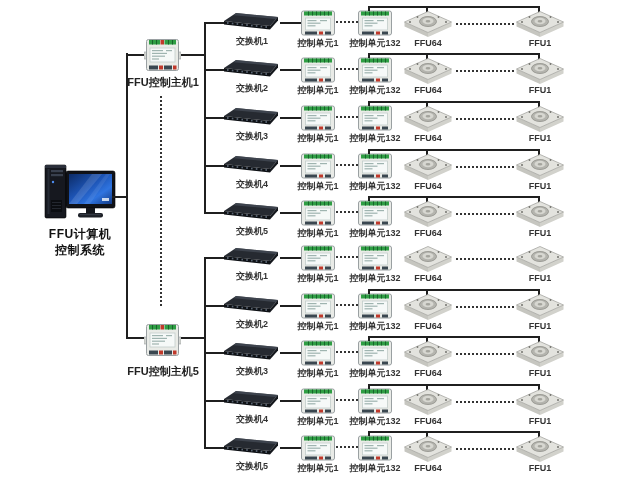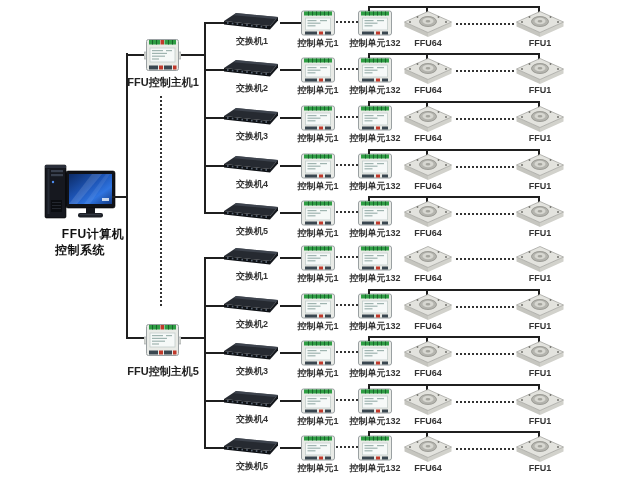--- a/index.html
+++ b/index.html
@@ -43,21 +43,21 @@
     <rect x="8" y="48" width="9" height="1" fill="#23272f"></rect>
     <rect x="22" y="11" width="49" height="37" rx="2" fill="#101218" stroke="#000000" stroke-width="0.6"></rect>
     <rect x="25" y="14" width="43" height="30" fill="url(#scrGrad)"></rect>
     <polygon points="25,44 48,14 58,14 33,44" fill="#ffffff" opacity="0.12"></polygon>
     <polygon points="40,44 62,14 66,14 46,44" fill="#ffffff" opacity="0.08"></polygon>
     <rect x="58" y="38" width="7" height="3" fill="#e8eef8" opacity="0.85"></rect>
     <rect x="42" y="48" width="9" height="5" fill="#14161c"></rect>
     <rect x="34" y="53" width="25" height="4.5" rx="2" fill="#1d2027"></rect>
     <rect x="36" y="54" width="21" height="1.2" fill="#3a3f4a" opacity="0.8"></rect>
   </svg></div>
-    <div class="lbl comp" style="left: 93px; top: 226px;">FFU计算机</div>
+    <div class="lbl comp" style="left: 80px; top: 226px;">FFU计算机</div>
     <div class="lbl comp" style="left: 80px; top: 242px;">控制系统</div>
     <div class="ln" style="left: 112px; top: 196px; width: 16px; height: 2px;"></div>
     <div class="ln" style="left: 126px; top: 53px; width: 2px; height: 286px;"></div>
     <div class="dot-v" style="left: 160px; top: 96px; height: 210px;"></div>
     <div class="ln" style="left: 126px; top: 54px; width: 20px; height: 2px;"></div>
     <div class="dev" style="left: 144px; top: 37px;"><svg width="37" height="36" viewBox="0 0 37 36" xmlns="http://www.w3.org/2000/svg">
     <rect x="0" y="15" width="3" height="7" fill="#d4d6d2" stroke="#9aa0a2" stroke-width="0.6"></rect>
     <rect x="34" y="15" width="3" height="7" fill="#d4d6d2" stroke="#9aa0a2" stroke-width="0.6"></rect>
     <rect x="2.5" y="2.5" width="32" height="31" rx="2" fill="#e9ebe7" stroke="#9aa0a2" stroke-width="1"></rect>
     <rect x="5" y="3" width="11" height="4.5" fill="#2f9e44"></rect>

